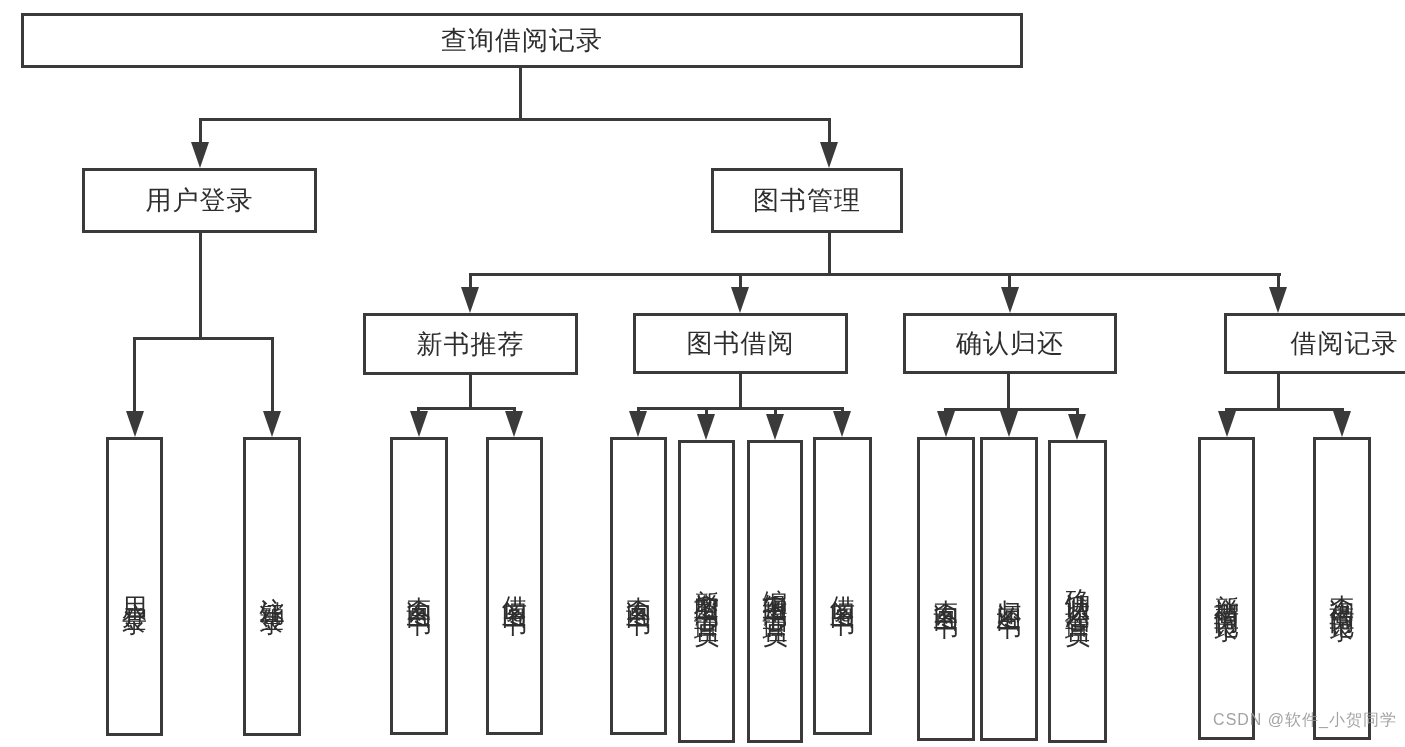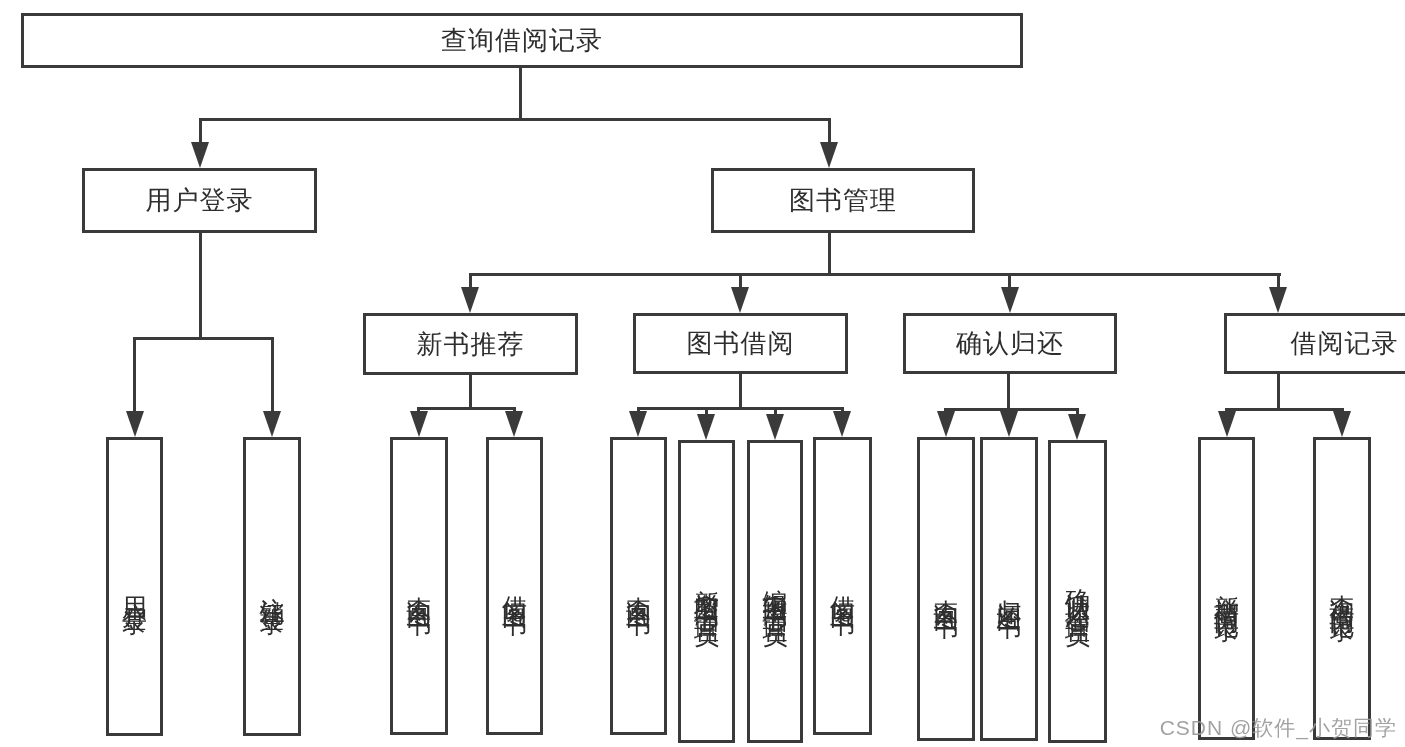--- a/index.html
+++ b/index.html
@@ -30,40 +30,40 @@
     font-size:25px;letter-spacing:5px;line-height:1;
     z-index:2;
   }
   .line{position:absolute;background:var(--line);z-index:1;}
   .arrow{
     position:absolute;width:0;height:0;z-index:1;
     border-left:9px solid transparent;border-right:9px solid transparent;
     border-top:26px solid var(--line);
   }
   .watermark{
-    position:absolute;right:8px;bottom:5px;z-index:3;
-    font-size:21px;letter-spacing:1px;color:var(--wm);opacity:.92;
+    position:absolute;right:8px;bottom:16px;z-index:3;
+    font-size:16px;letter-spacing:1px;color:var(--wm);opacity:.92;
   }
 </style>
 </head>
 <body>
 
 <div class="canvas">
 
   <div class="box" style="left:21px;top:13px;width:1002px;height:55px;">查询借阅记录</div>
 
   <div class="line" style="left:519px;top:68px;width:3px;height:53px;"></div>
   <div class="line" style="left:199px;top:118px;width:632px;height:3px;"></div>
   <div class="line" style="left:199px;top:118px;width:3px;height:28px;"></div>
   <div class="arrow" style="left:191px;top:142px;"></div>
   <div class="line" style="left:828px;top:118px;width:3px;height:28px;"></div>
   <div class="arrow" style="left:820px;top:142px;"></div>
 
   <div class="box" style="left:82px;top:168px;width:235px;height:65px;">用户登录</div>
-  <div class="box" style="left:711px;top:168px;width:264px;height:65px;">图书管理</div>
+  <div class="box" style="left:711px;top:168px;width:192px;height:65px;">图书管理</div>
 
   <div class="line" style="left:199px;top:233px;width:3px;height:104px;"></div>
   <div class="line" style="left:133px;top:337px;width:141px;height:3px;"></div>
   <div class="line" style="left:133px;top:337px;width:3px;height:78px;"></div>
   <div class="arrow" style="left:126px;top:411px;"></div>
   <div class="line" style="left:271px;top:337px;width:3px;height:78px;"></div>
   <div class="arrow" style="left:263px;top:411px;"></div>
 
   <div class="line" style="left:828px;top:233px;width:3px;height:43px;"></div>
   <div class="line" style="left:469px;top:273px;width:812px;height:3px;"></div>

